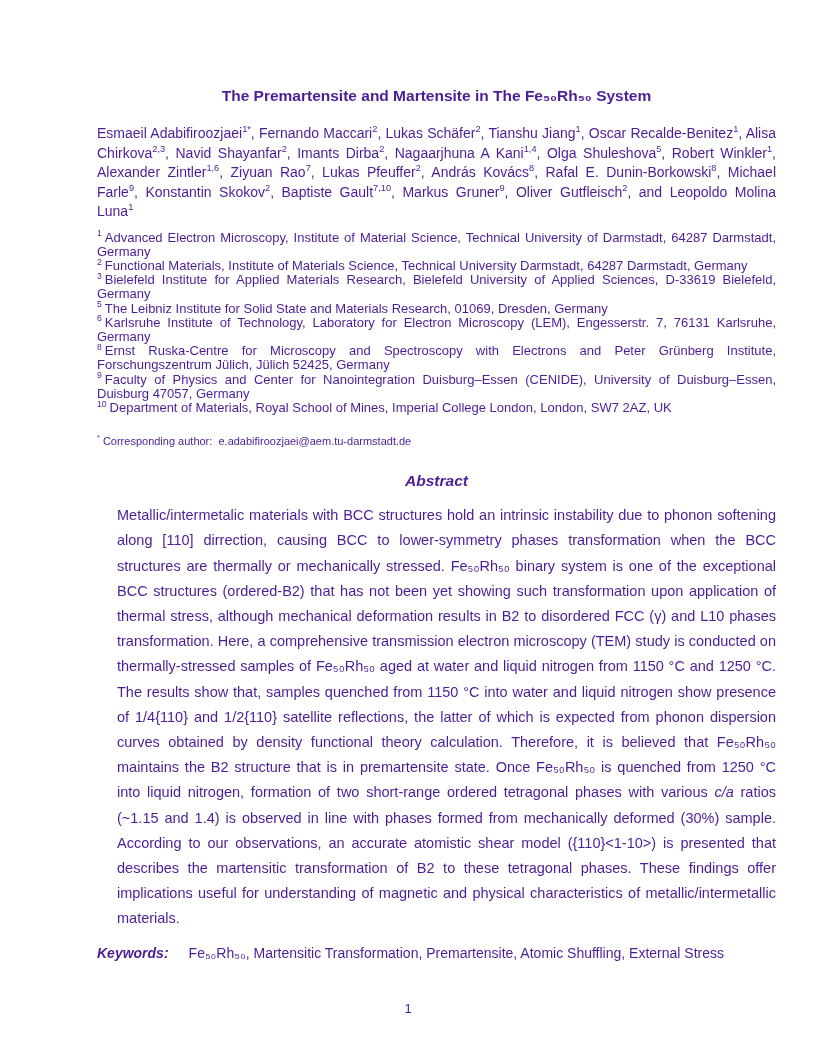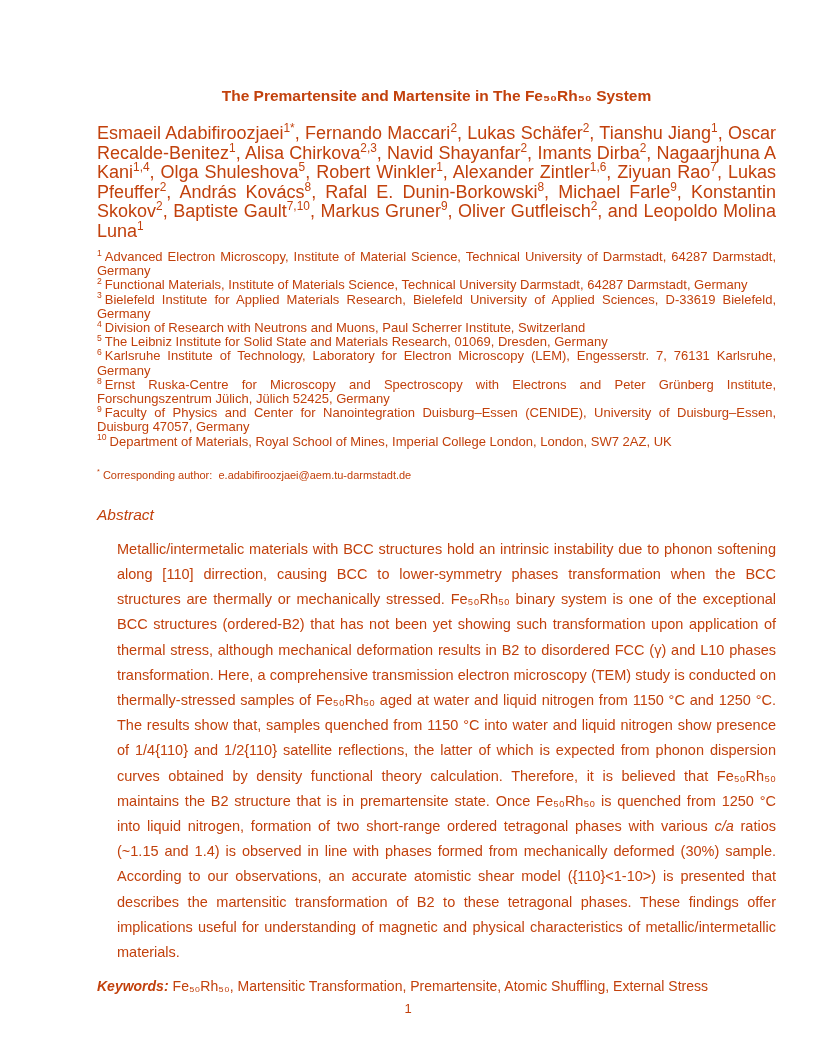--- a/index.html
+++ b/index.html
@@ -3,73 +3,74 @@
 <meta charset="utf-8">
 <style>
   * { margin: 0; padding: 0; box-sizing: border-box; }
   html, body { background: #ffffff; }
   body { width: 816px; }
   .page {
     position: relative;
     width: 816px;
     height: 1056px;
     background: #ffffff;
-    color: #c2410c;
+    color: #4c1d95;
     padding: 86px 40px 0 97px;
     font-family: "Liberation Sans", "DejaVu Sans", sans-serif;
     overflow: hidden;
   }
   sup { font-size: 0.66em; vertical-align: super; line-height: 0; }
   .title {
     text-align: center;
     font-weight: bold;
     font-size: 15.5px;
     line-height: 20px;
     margin-bottom: 18px;
   }
   .authors {
-    font-size: 18px;
+    font-size: 14px;
     line-height: 19.5px;
     text-align: justify;
     margin-bottom: 9px;
   }
   .affiliations {
     font-size: 13px;
     line-height: 14.2px;
     text-align: justify;
   }
   .affil sup { margin-right: 3px; }
   .corresponding {
     font-size: 11px;
     line-height: 15px;
     margin-top: 19px;
     white-space: pre-wrap;
   }
   .abstract-heading {
     font-size: 15.5px;
-    font-weight: normal;
+    font-weight: bold;
     font-style: italic;
     margin-top: 23px;
     margin-bottom: 13px;
+    text-align: center;
   }
   .abstract {
     font-size: 14.5px;
     line-height: 25.2px;
     text-align: justify;
     margin-left: 20px;
   }
   .keywords {
     font-size: 14px;
     line-height: 25px;
     margin-top: 9px;
   }
   .kw-label {
     font-weight: bold;
     font-style: italic;
-    margin-right: 4px;
+    margin-right: 20px;
   }
   .page-number {
     position: absolute;
     left: 0;
     right: 0;
     bottom: 40px;
     text-align: center;
     font-size: 13px;
   }
 </style>
@@ -79,21 +80,20 @@
 <div class="page">
 
   <h1 class="title">The Premartensite and Martensite in The Fe₅₀Rh₅₀ System</h1>
 
   <p class="authors">Esmaeil Adabifiroozjaei<sup>1*</sup>, Fernando Maccari<sup>2</sup>, Lukas Schäfer<sup>2</sup>, Tianshu Jiang<sup>1</sup>, Oscar Recalde-Benitez<sup>1</sup>, Alisa Chirkova<sup>2,3</sup>, Navid Shayanfar<sup>2</sup>, Imants Dirba<sup>2</sup>, Nagaarjhuna A Kani<sup>1,4</sup>, Olga Shuleshova<sup>5</sup>, Robert Winkler<sup>1</sup>, Alexander Zintler<sup>1,6</sup>, Ziyuan Rao<sup>7</sup>, Lukas Pfeuffer<sup>2</sup>, András Kovács<sup>8</sup>, Rafal E. Dunin-Borkowski<sup>8</sup>, Michael Farle<sup>9</sup>, Konstantin Skokov<sup>2</sup>, Baptiste Gault<sup>7,10</sup>, Markus Gruner<sup>9</sup>, Oliver Gutfleisch<sup>2</sup>, and Leopoldo Molina Luna<sup>1</sup></p>
 
   <div class="affiliations">
     <p class="affil"><sup>1</sup><span>Advanced Electron Microscopy, Institute of Material Science, Technical University of Darmstadt, 64287 Darmstadt, Germany</span></p>
     <p class="affil"><sup>2</sup><span>Functional Materials, Institute of Materials Science, Technical University Darmstadt, 64287 Darmstadt, Germany</span></p>
     <p class="affil"><sup>3</sup><span>Bielefeld Institute for Applied Materials Research, Bielefeld University of Applied Sciences, D-33619 Bielefeld, Germany</span></p>
-    <p class="affil"><sup>4</sup><span>Division of Research with Neutrons and Muons, Paul Scherrer Institute, Switzerland</span></p>
     <p class="affil"><sup>5</sup><span>The Leibniz Institute for Solid State and Materials Research, 01069, Dresden, Germany</span></p>
     <p class="affil"><sup>6</sup><span>Karlsruhe Institute of Technology, Laboratory for Electron Microscopy (LEM), Engesserstr. 7, 76131 Karlsruhe, Germany</span></p>
     <p class="affil"><sup>8</sup><span>Ernst Ruska-Centre for Microscopy and Spectroscopy with Electrons and Peter Grünberg Institute, Forschungszentrum Jülich, Jülich 52425, Germany</span></p>
     <p class="affil"><sup>9</sup><span>Faculty of Physics and Center for Nanointegration Duisburg–Essen (CENIDE), University of Duisburg–Essen, Duisburg 47057, Germany</span></p>
     <p class="affil"><sup>10</sup><span>Department of Materials, Royal School of Mines, Imperial College London, London, SW7 2AZ, UK</span></p>
   </div>
 
   <p class="corresponding"><sup>*</sup> Corresponding author:  e.adabifiroozjaei@aem.tu-darmstadt.de</p>
 
   <h2 class="abstract-heading">Abstract</h2>

